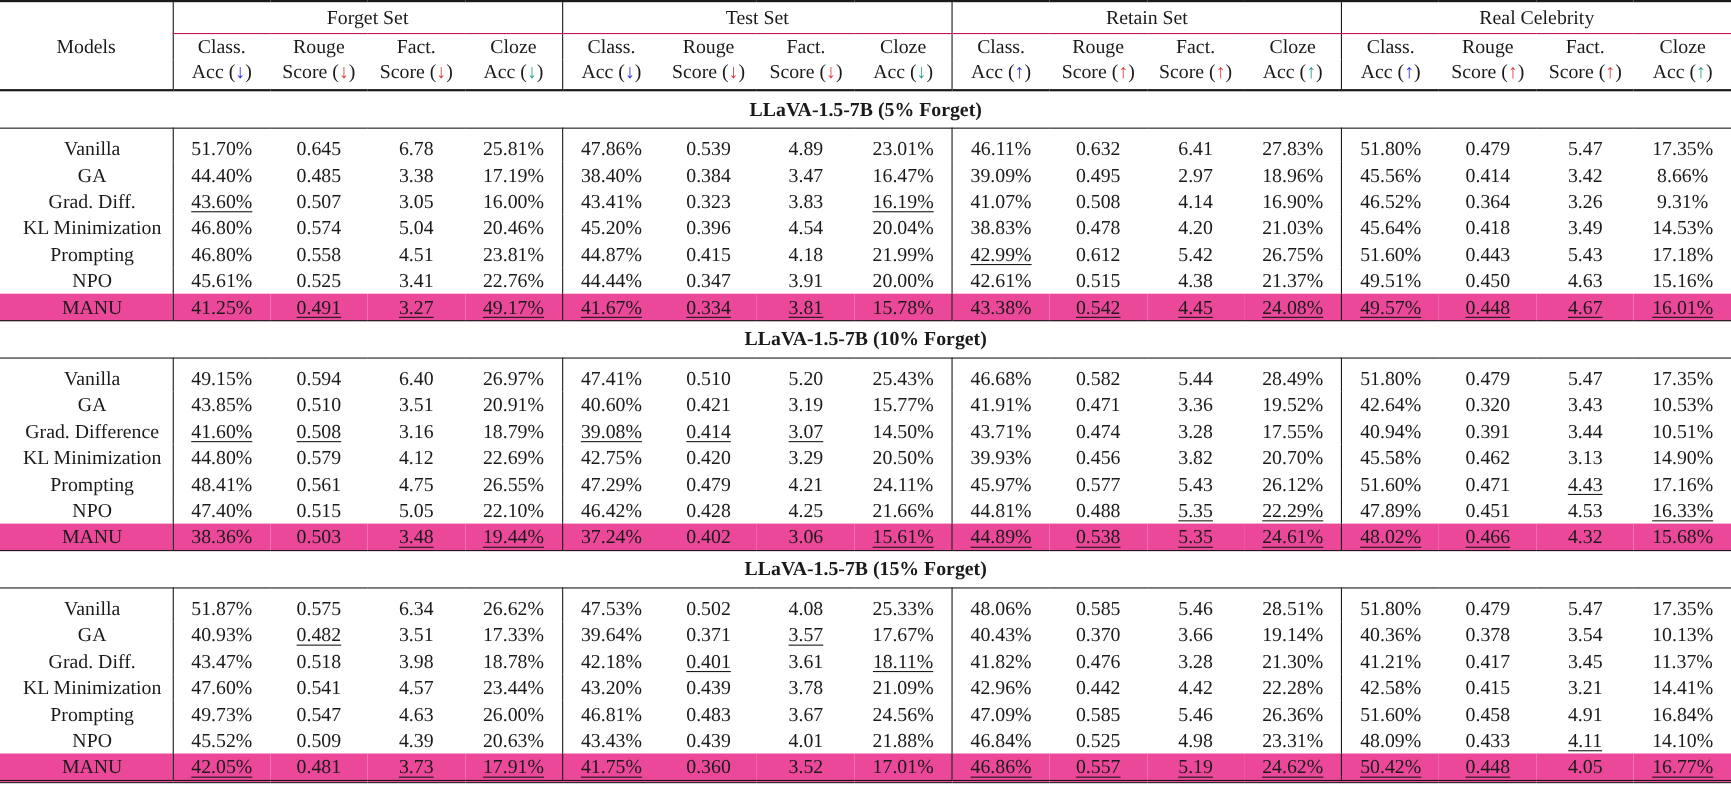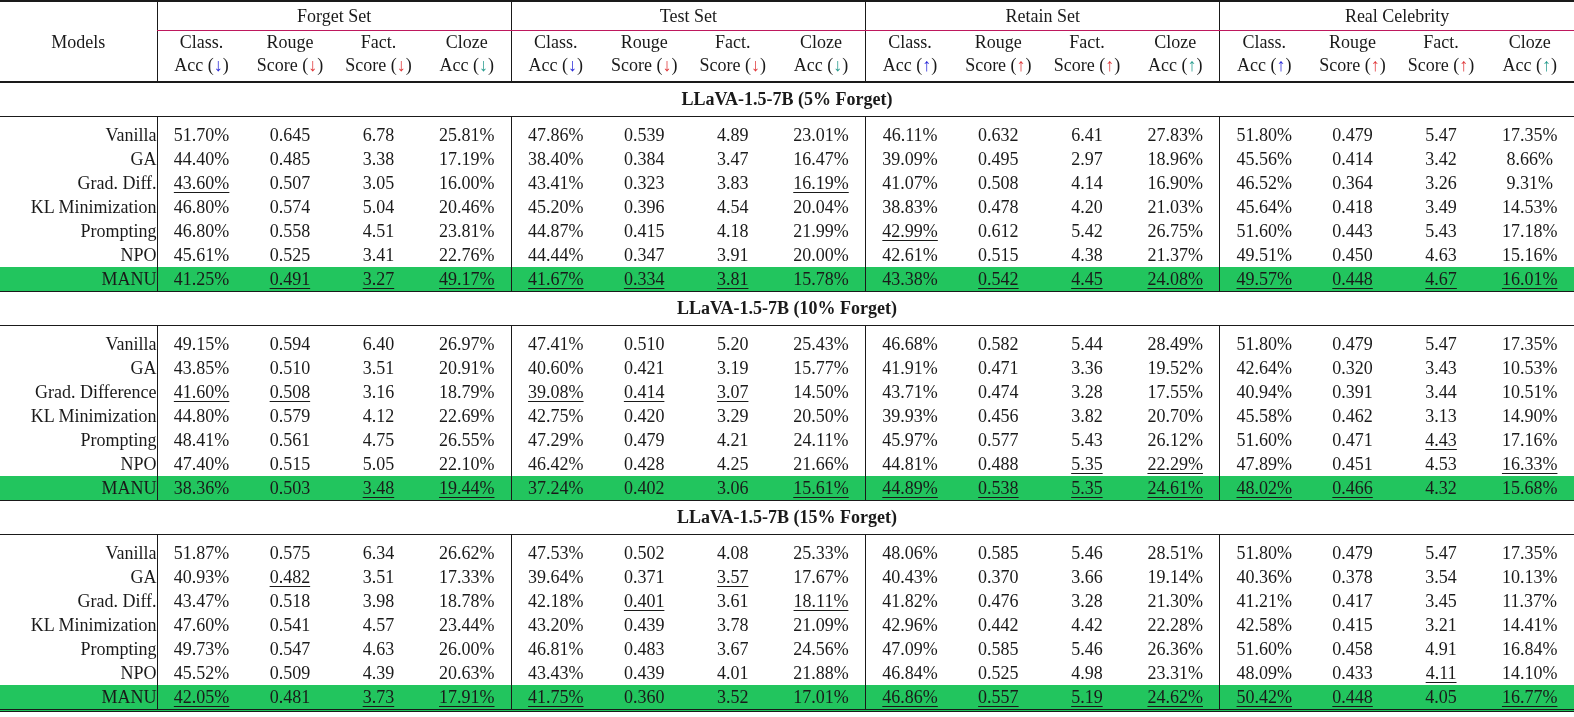--- a/index.html
+++ b/index.html
@@ -10,23 +10,23 @@
   col.c-val { width: 88.5px; }
   .top-rule { border-top: 2px solid #1a1a1a; }
   th.group { font-weight: bold; height: 28px; line-height: 28px; border-bottom: 1px solid #be185d; }
   th.models { text-align: left; padding-left: 11px; font-weight: bold; vertical-align: middle; }
   th.metric { line-height: 23px; }
   tr.metric-row2 th { padding-bottom: 4px; margin-top: 24px; }
   tr.header-bottom th { border-bottom: 2px solid #1a1a1a; }
   .vsep { border-left: 1px solid #1a1a1a; }
   tr.section-title td { font-weight: bold; height: 33px; line-height: 33px; border-bottom: 1px solid #1a1a1a; border-top: 1px solid #1a1a1a; }
   tr.data-row td { height: 24px; }
-  tr.data-row td.model { text-align: right; padding-left: 11px; }
+  tr.data-row td.model { text-align: center; padding-left: 11px; }
   tr.first td { padding-top: 6px; }
-  tr.manu td { background: #22c55e; }
+  tr.manu td { background: #ec4899; }
   tr.manu td { border-bottom: 1px solid #1a1a1a; }
   tr.last-section.manu td { border-bottom: 3px double #1a1a1a; }
   .b { font-weight: normal; }
   .u { text-decoration: underline; text-underline-offset: 3px; }
 </style>
 </head>
 <body>
 
 <table class="results">
   <colgroup>

